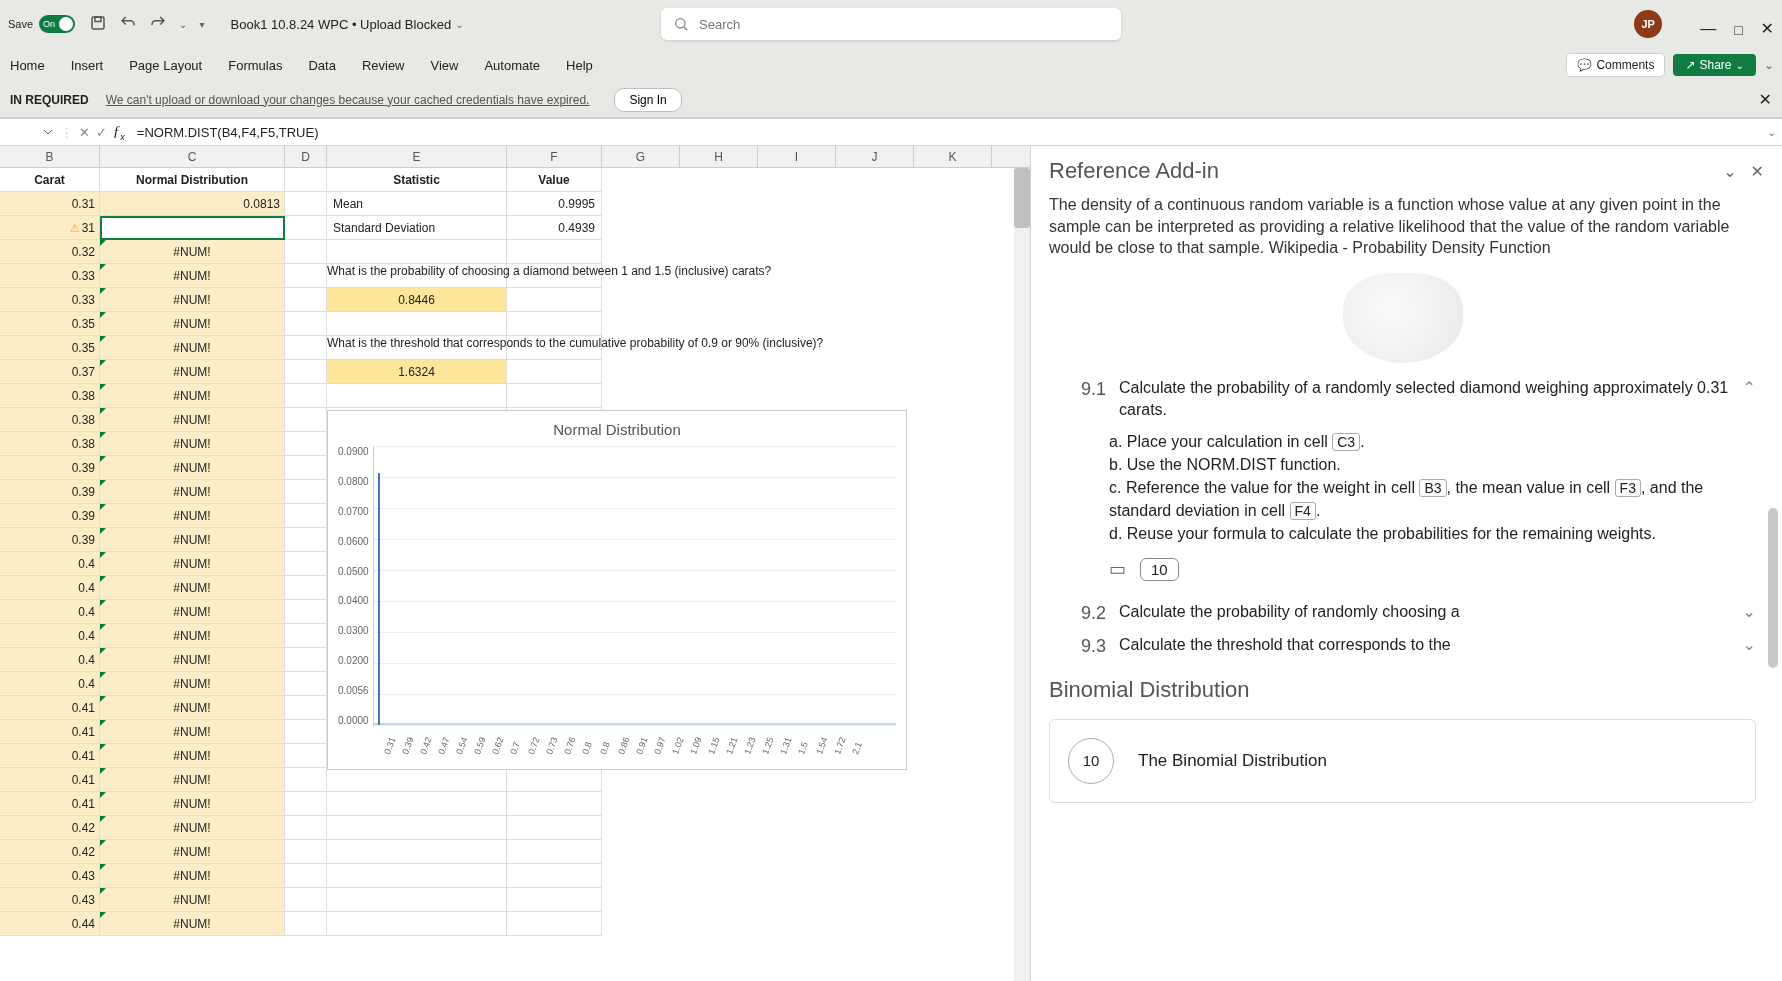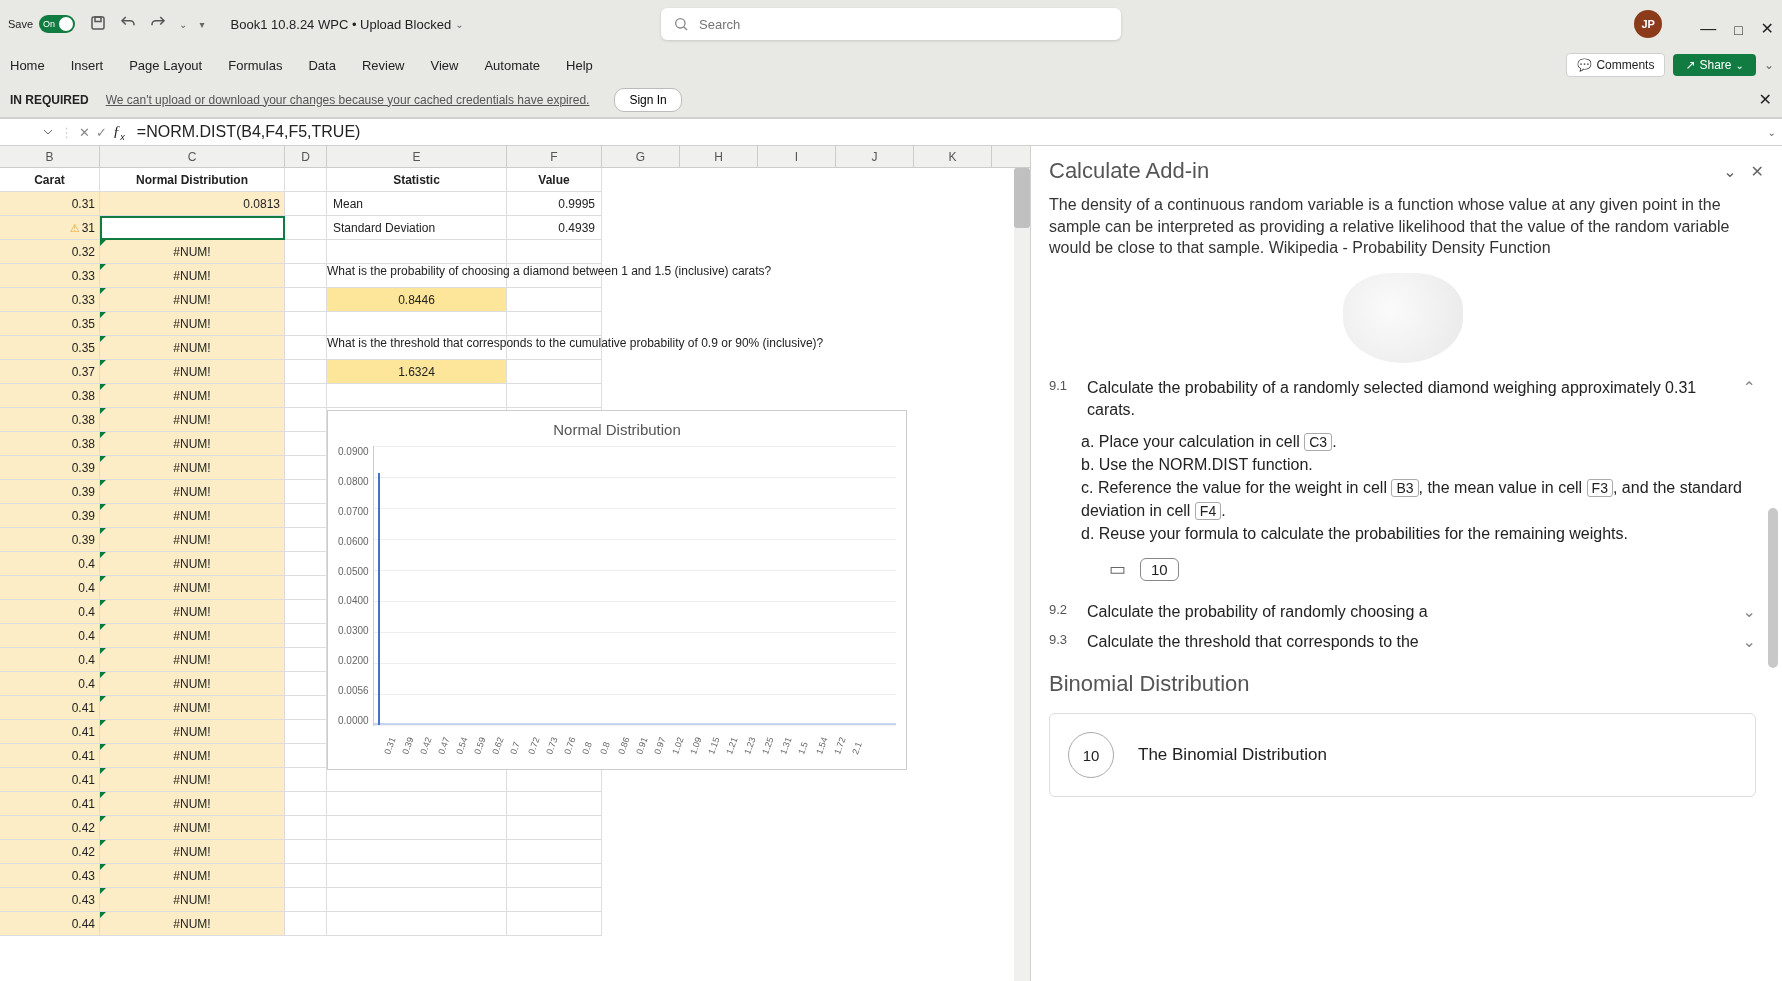--- a/index.html
+++ b/index.html
@@ -32,21 +32,21 @@
 .msgbar .label { font-weight:600; font-size:12px; }
 .msgbar .text { font-size:12px; color:#555; text-decoration:underline; }
 .msgbar .signin { background:#fff; border:1px solid #bbb; padding:4px 14px; border-radius:10px; font-size:12px; margin-left:8px; }
 .msgbar .close { margin-left:auto; font-size:16px; cursor:pointer; }
 
 
 .fbar { height:28px; display:flex; align-items:center; background:#fff; border-top:1px solid #d0d0d0; border-bottom:1px solid #d0d0d0; padding:0 6px; gap:6px; }
 .fbar .namebox { width:48px; display:flex; justify-content:flex-end; align-items:center; }
 .fbar svg { width:12px; height:12px; }
 .fbar .fx { font-style:italic; font-family:serif; font-size:15px; }
-.fbar .formula { flex:1; font-size:16px; padding-left:6px; }
+.fbar .formula { flex:1; font-size:13px; padding-left:6px; }
 .fbar .expand { margin-left:auto; }
 
 
 .main { display:flex; height:calc(100% - 48px - 34px - 36px - 28px); }
 
 
 .gridwrap { width:1030px; position:relative; overflow:hidden; background:#fff; }
 .colheads { display:flex; height:22px; background:#f0f0ee; border-bottom:1px solid #ccc; }
 .colhead { border-right:1px solid #ccc; text-align:center; font-size:12px; line-height:22px; color:#555; }
 .colhead.B { width:100px; }
@@ -97,23 +97,23 @@
 
 
 .panel { flex:1; background:#fff; border-left:1px solid #d0d0d0; display:flex; flex-direction:column; padding:12px 18px; overflow:hidden; }
 .panel-head { display:flex; align-items:center; margin-bottom:10px; }
 .panel-title { font-size:22px; color:#555; }
 .panel-head .pacts { margin-left:auto; display:flex; gap:14px; }
 .panel-body { flex:1; overflow-y:auto; padding-right:8px; }
 .para { font-size:16px; line-height:1.35; color:#333; margin-bottom:14px; }
 .diamond-img { width:120px; height:90px; background:radial-gradient(circle at 40% 40%, #f8f8f8, #d8d8d8); border-radius:40% 40% 50% 50%; margin:0 auto 14px; opacity:.6; }
 .task { display:flex; gap:12px; margin-bottom:8px; font-size:16px; line-height:1.4; }
-.task .num { font-size:13px; color:#555; min-width:26px; }
+.task .num { font-size:18px; color:#555; min-width:26px;margin-left:32px; }
 .task .caret { margin-left:auto; color:#888; }
-.sub { margin-left:32px; font-size:16px; line-height:1.45; }
+.sub { margin-left:60px; font-size:16px; line-height:1.45; }
 .sub .cellref { border:1px solid #aaa; border-radius:3px; padding:0 4px; font-size:14px; }
 .badge-row { display:flex; align-items:center; gap:14px; margin:12px 0 20px 60px; }
 .badge10 { border:1.5px solid #888; border-radius:6px; padding:2px 10px; font-size:15px; }
 .sec-head { font-size:22px; color:#555; margin:18px 0 16px; }
 .binom-card { border:1px solid #ddd; border-radius:6px; padding:18px; display:flex; align-items:center; gap:24px; }
 .binom-card .circ { width:46px; height:46px; border:1.5px solid #aaa; border-radius:50%; display:flex; align-items:center; justify-content:center; font-size:15px; }
 .panel-scroll { position:absolute; right:4px; top:60px; bottom:20px; width:10px; }
 .panel-scroll .thumb { position:absolute; top:40%; width:100%; height:160px; background:#c8c8c8; border-radius:5px; }
 </style>
 </head>
@@ -511,21 +511,21 @@
     </div>
 
     <div class="vscroll">
       <div class="arrow" style="top:0">▴</div>
       <div class="thumb"></div>
     </div>
   </div>
 
   <div class="panel" style="position:relative;">
     <div class="panel-head">
-      <span class="panel-title">Calculate Add-in</span>
+      <span class="panel-title">Reference Add-in</span>
       <div class="pacts">
         <span style="font-size:16px;color:#666;">⌄</span>
         <span style="font-size:16px;color:#666;">✕</span>
       </div>
     </div>
     <div class="panel-body">
       <p class="para">The density of a continuous random variable is a function whose value at any given point in the sample can be interpreted as providing a relative likelihood that the value of the random variable would be close to that sample. Wikipedia - Probability Density Function</p>
       <div class="diamond-img"></div>
 
       <div class="task">

